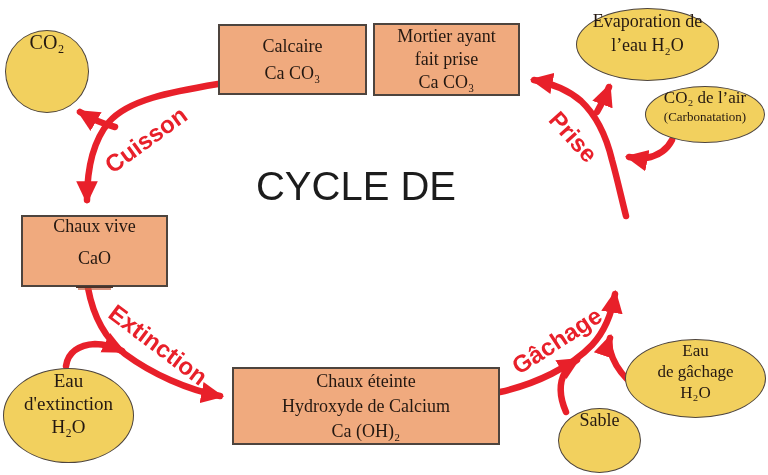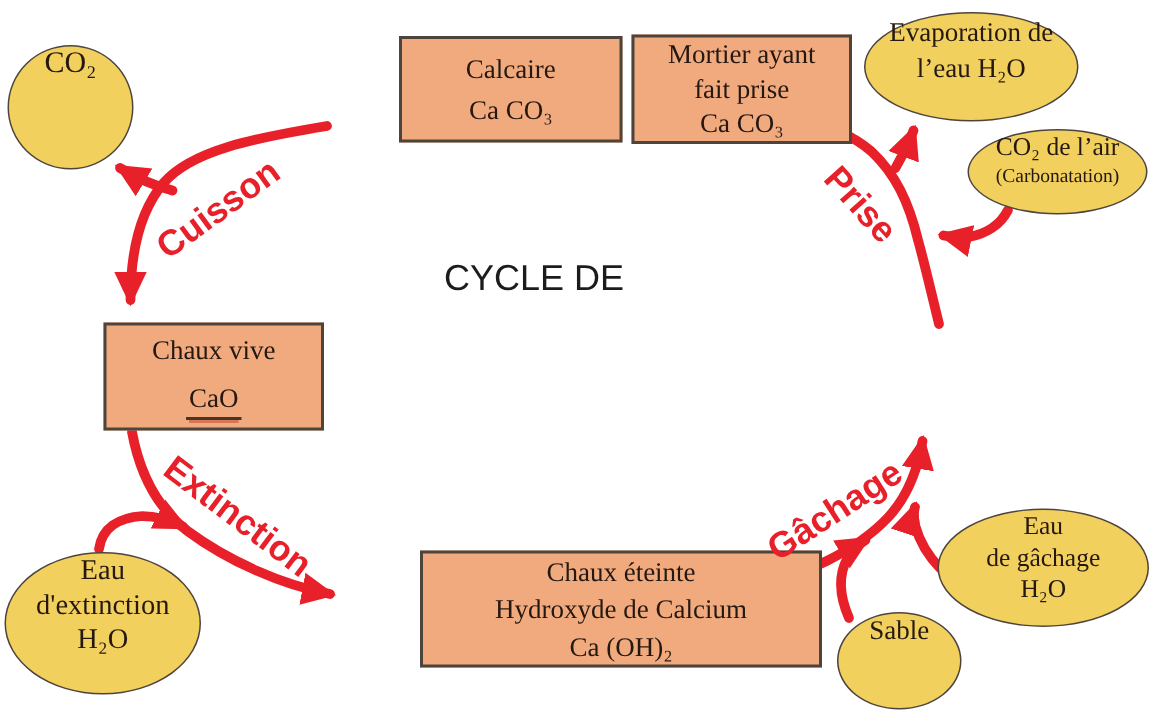--- a/index.html
+++ b/index.html
@@ -24,51 +24,51 @@
   }
   .arrowhead { fill:var(--arrow-red,#e8202a); }
   .box {
     position:absolute;
     background:var(--box-fill,#f0aa7e);
     border:2px solid var(--box-border,#4d443e);
     display:flex; flex-direction:column;
     align-items:center; justify-content:center;
     text-align:center;
     color:var(--text-color,#241811);
-    font-size:18px; line-height:23px;margin-left:48px;
+    font-size:18px; line-height:23px;
   }
   .ellipse {
     position:absolute;
     background:var(--ellipse-fill,#f2d05e);
     border:1.5px solid var(--ellipse-border,#4d443e);
     border-radius:50%;
     display:flex; flex-direction:column;
     align-items:center; 
     text-align:center;
     color:var(--text-color,#241811);
     font-size:18px; line-height:22px;
   }
   .title {
     position:absolute; left:356px; top:167px;
     transform:translateX(-50%);
     text-align:center; white-space:nowrap;
     font-family:"Liberation Sans","DejaVu Sans",sans-serif;
-    font-size:24px; line-height:38px;
+    font-size:40px; line-height:38px;
     color:var(--title-color,#1c1c1c);
   }
   .arrow-label {
     position:absolute;
     color:var(--arrow-red,#e8202a);
     font-family:"Liberation Sans","DejaVu Sans",sans-serif;
     font-weight:bold; font-size:24px; white-space:nowrap;
   }
   .underlined {
     border-bottom:2px solid #4a342a;
     box-shadow:0 4px 0 -2px rgba(196,92,60,.65);
-    padding:0 2px 1px 2px;
+    padding:0 2px 16px 2px;
   }
   .small-sub { font-size:13px; line-height:17px; }
   .gap-lines { gap:9px; }
   .lh21 { line-height:21px; }
   .fs17 { font-size:17px;font-family:Liberation Serif, serif; }
   .fs20 { font-size:20px; }
 </style>
 </head>
 <body>
 

